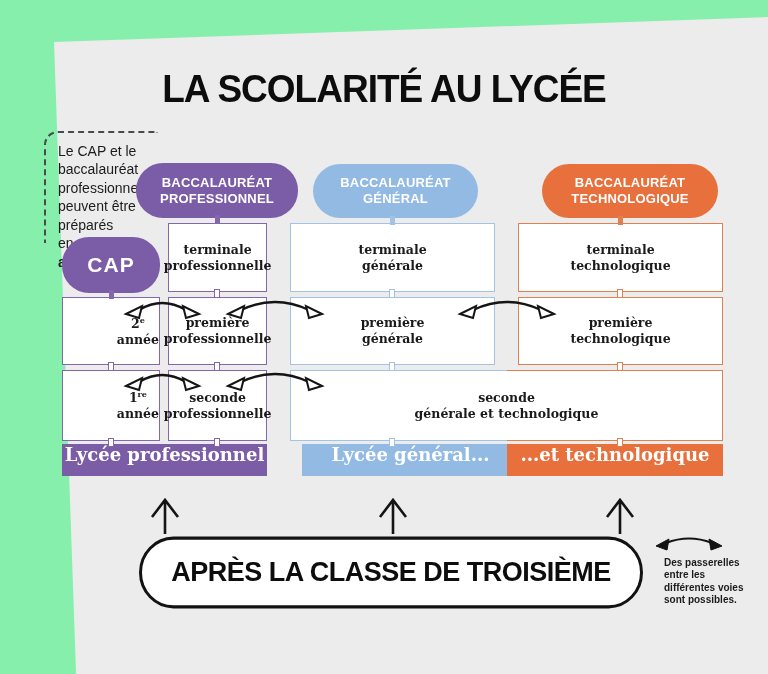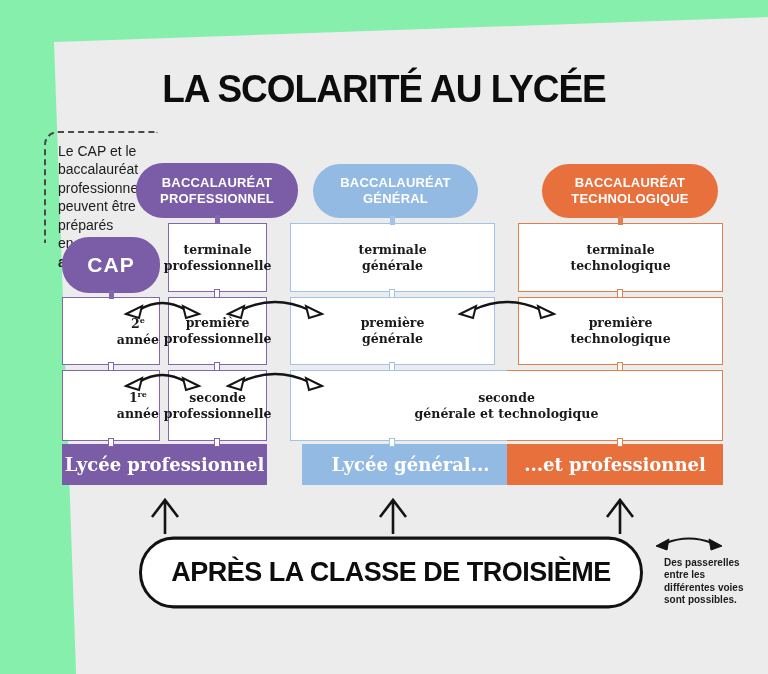--- a/index.html
+++ b/index.html
@@ -37,21 +37,21 @@
   .b-pgen{left:290px;top:297px;width:205px;height:68px;}
   .b-ttec{left:518px;top:223px;width:205px;height:69px;}
   .b-ptec{left:518px;top:297px;width:205px;height:68px;}
   .b-sgt {left:290px;top:370px;width:433px;height:71px;border:none;}
   .sgt-edge{position:absolute;inset:0;box-sizing:border-box;}
   .sgt-l{border:1.6px solid var(--blue_border);clip-path:inset(0 50% 0 0);}
   .sgt-r{border:1.6px solid var(--orange_border);clip-path:inset(0 0 0 50%);}
   .sgt-label{position:relative;z-index:2;}
   sup{font-size:8px;vertical-align:super;}
   
-  .bar{position:absolute;top:444px;height:41px;color:#fff;display:flex;align-items:center;justify-content:center;
+  .bar{position:absolute;top:444px;height:32px;color:#fff;display:flex;justify-content:center;
        font-family:"DejaVu Serif",serif;font-weight:700;font-size:18px;}
   .bar-pro{left:62px;width:205px;background:var(--purple);}
   .bar-gen{left:302px;width:217px;background:var(--blue);}
   .bar-tec{left:507px;width:216px;background:var(--orange);}
   
   .tick{position:absolute;width:6px;height:9px;background:#fff;box-sizing:border-box;border:1.5px solid;}
   .ptick{position:absolute;width:5px;height:9px;}
   .cP{border-color:var(--purple_border);}  .cB{border-color:var(--blue_border);}  .cO{border-color:var(--orange_border);}
   .fP{background:var(--purple_border);}    .fB{background:var(--blue_border);}    .fO{background:var(--orange_border);}
   
@@ -139,21 +139,21 @@
 générale et technologique</span>
   </div>
 
   <div class="bar bar-pro">
       <span>Lycée professionnel</span>
     </div>
   <div class="bar bar-gen">
       <span>Lycée général...</span>
     </div>
   <div class="bar bar-tec">
-      <span>...et professionnel</span>
+      <span>...et technologique</span>
     </div>
 
   <div class="ptick fP" style="left:215px;top:215px;"></div>
   <div class="ptick fB" style="left:390px;top:216px;"></div>
   <div class="ptick fO" style="left:618px;top:216px;"></div>
   <div class="ptick fP" style="left:109px;top:290px;"></div>
 
   <div class="tick cP" style="left:214px;top:289px;"></div>
   <div class="tick cB" style="left:389px;top:289px;"></div>
   <div class="tick cO" style="left:617px;top:289px;"></div>

